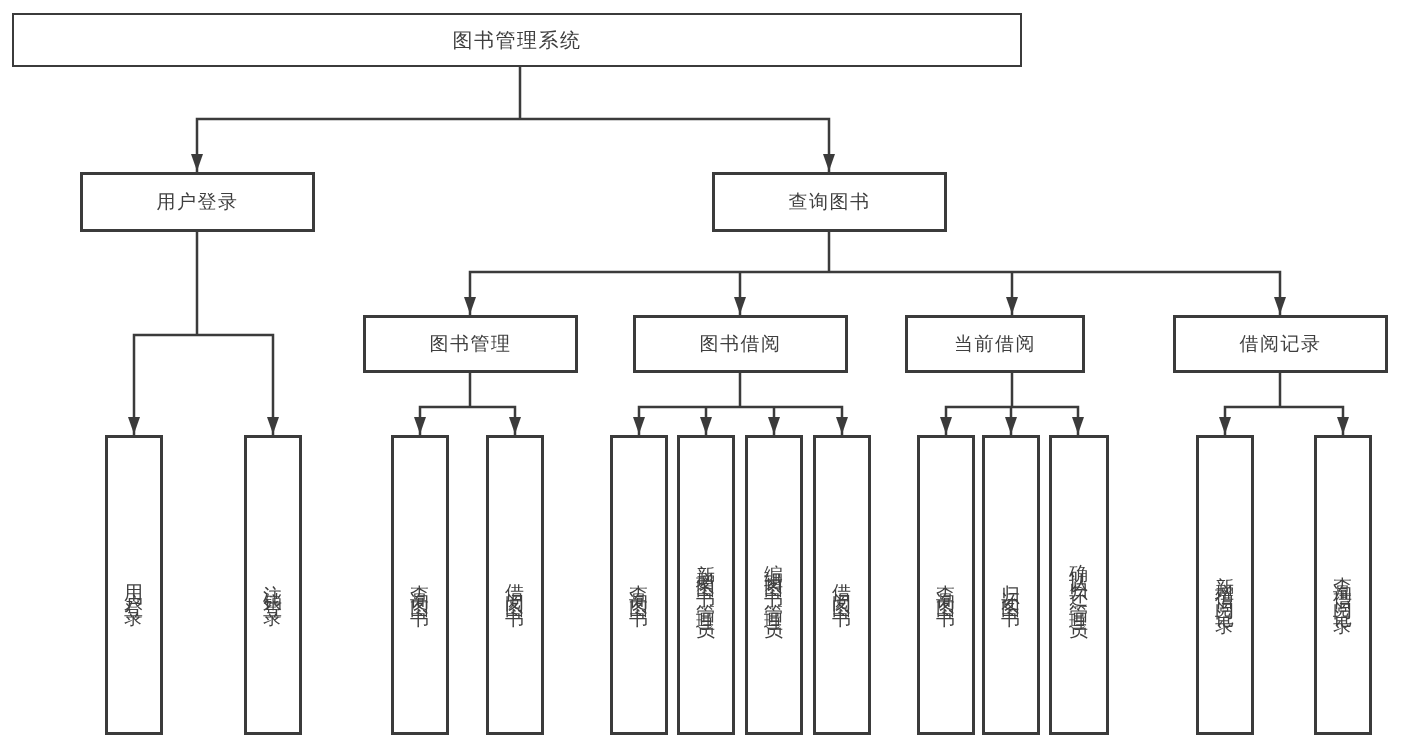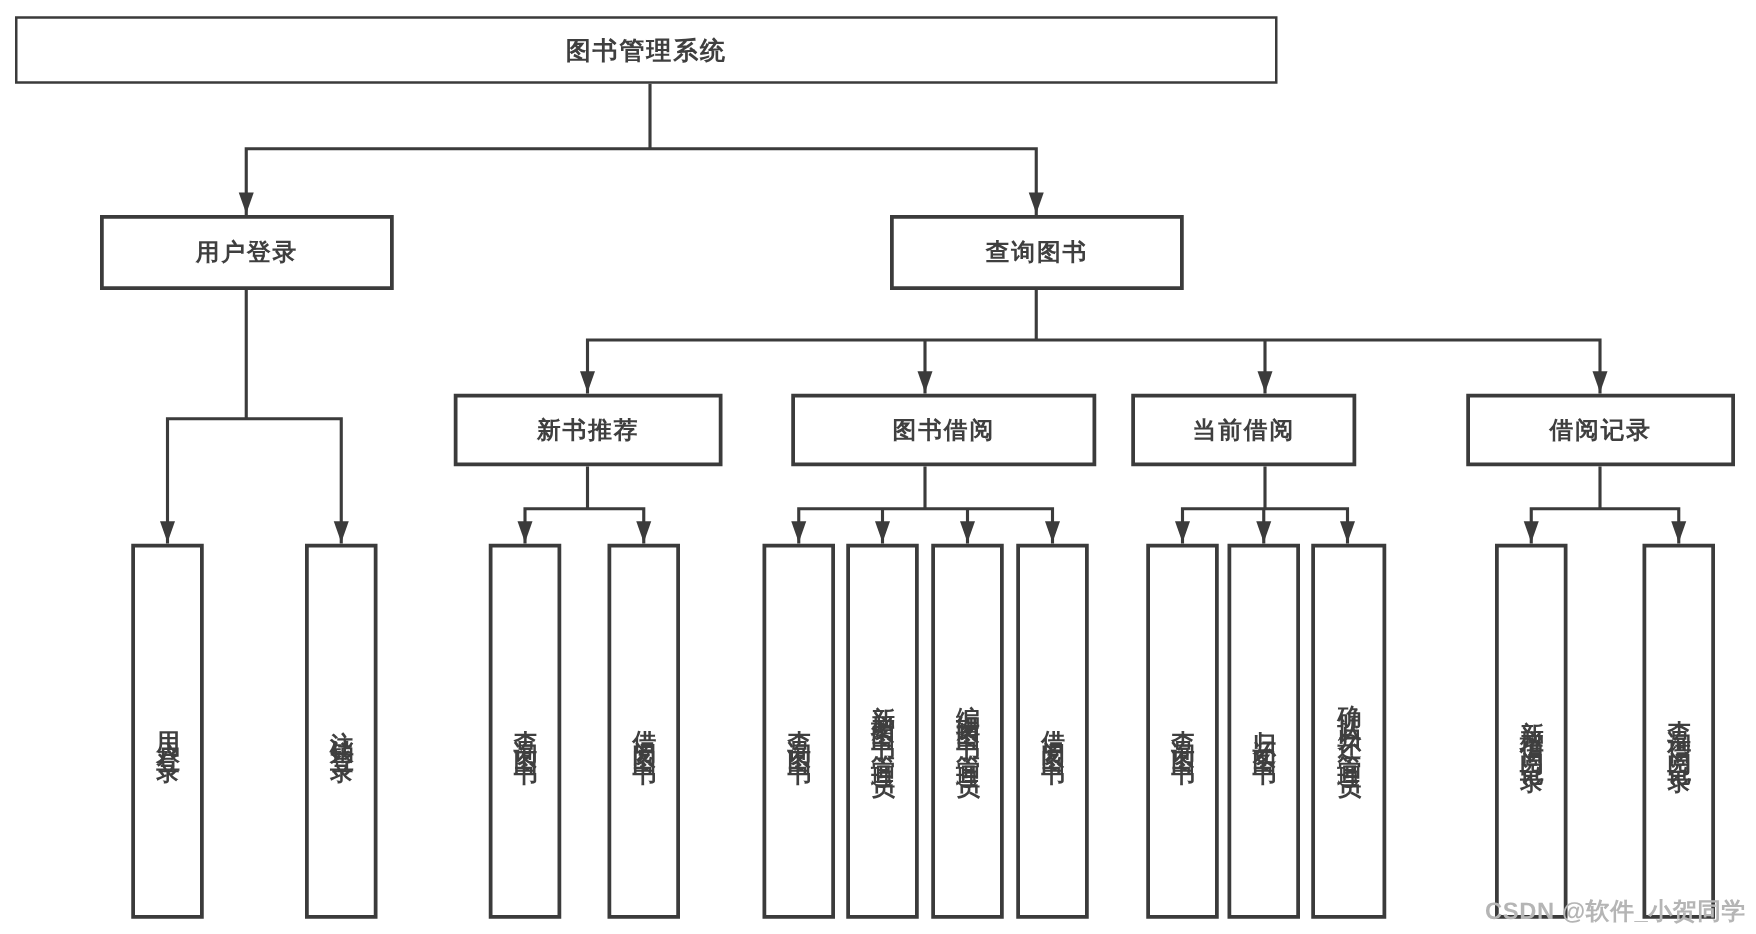--- a/index.html
+++ b/index.html
@@ -4,21 +4,20 @@
 <style>
   * { margin: 0; padding: 0; box-sizing: border-box; }
   html, body { background: #ffffff; }
   .stage {
     position: relative;
     width: 1405px;
     height: 747px;
     background: #ffffff;
     overflow: hidden;
     font-family: "Liberation Sans", "DejaVu Sans", sans-serif;
-    font-weight: bold;
   }
   .connectors {
     position: absolute;
     left: 0; top: 0;
     width: 1405px; height: 747px;
     z-index: 1;
   }
   .connectors path { stroke: #3b3b3b; stroke-width: 2.5; fill: none; }
   .connectors polygon { fill: #3b3b3b; stroke: none; }
   .hnode {
@@ -106,22 +105,22 @@
     <polygon points="1072,417 1084,417 1078,434"></polygon>
     <polygon points="1219,417 1231,417 1225,434"></polygon>
     <polygon points="1337,417 1349,417 1343,434"></polygon>
   </svg>
 
   <div class="hnode root" style="left:12px; top:13px; width:1010px; height:54px;">图书管理系统</div>
 
   <div class="hnode" style="left:80px; top:172px; width:235px; height:60px;">用户登录</div>
   <div class="hnode" style="left:712px; top:172px; width:235px; height:60px;">查询图书</div>
 
-  <div class="hnode" style="left:363px; top:315px; width:215px; height:58px;">新书推荐</div>
-  <div class="hnode" style="left:633px; top:315px; width:244px; height:58px;">图书借阅</div>
+  <div class="hnode" style="left:363px; top:315px; width:215px; height:58px;">图书管理</div>
+  <div class="hnode" style="left:633px; top:315px; width:215px; height:58px;">图书借阅</div>
   <div class="hnode" style="left:905px; top:315px; width:180px; height:58px;">当前借阅</div>
   <div class="hnode" style="left:1173px; top:315px; width:215px; height:58px;">借阅记录</div>
 
   <div class="vnode" style="left:105px;">
     <span>用户登录</span>
   </div>
   <div class="vnode" style="left:244px;">
     <span>注销登录</span>
   </div>
 
@@ -155,15 +154,14 @@
     <span>确认归还（管理员）</span>
   </div>
 
   <div class="vnode" style="left:1196px;">
     <span>新增借阅记录</span>
   </div>
   <div class="vnode" style="left:1314px;">
     <span>查询借阅记录</span>
   </div>
 
-  <div class="watermark">CSDN @软件_小贺同学</div>
 
 </div>
 
 </body></html>

